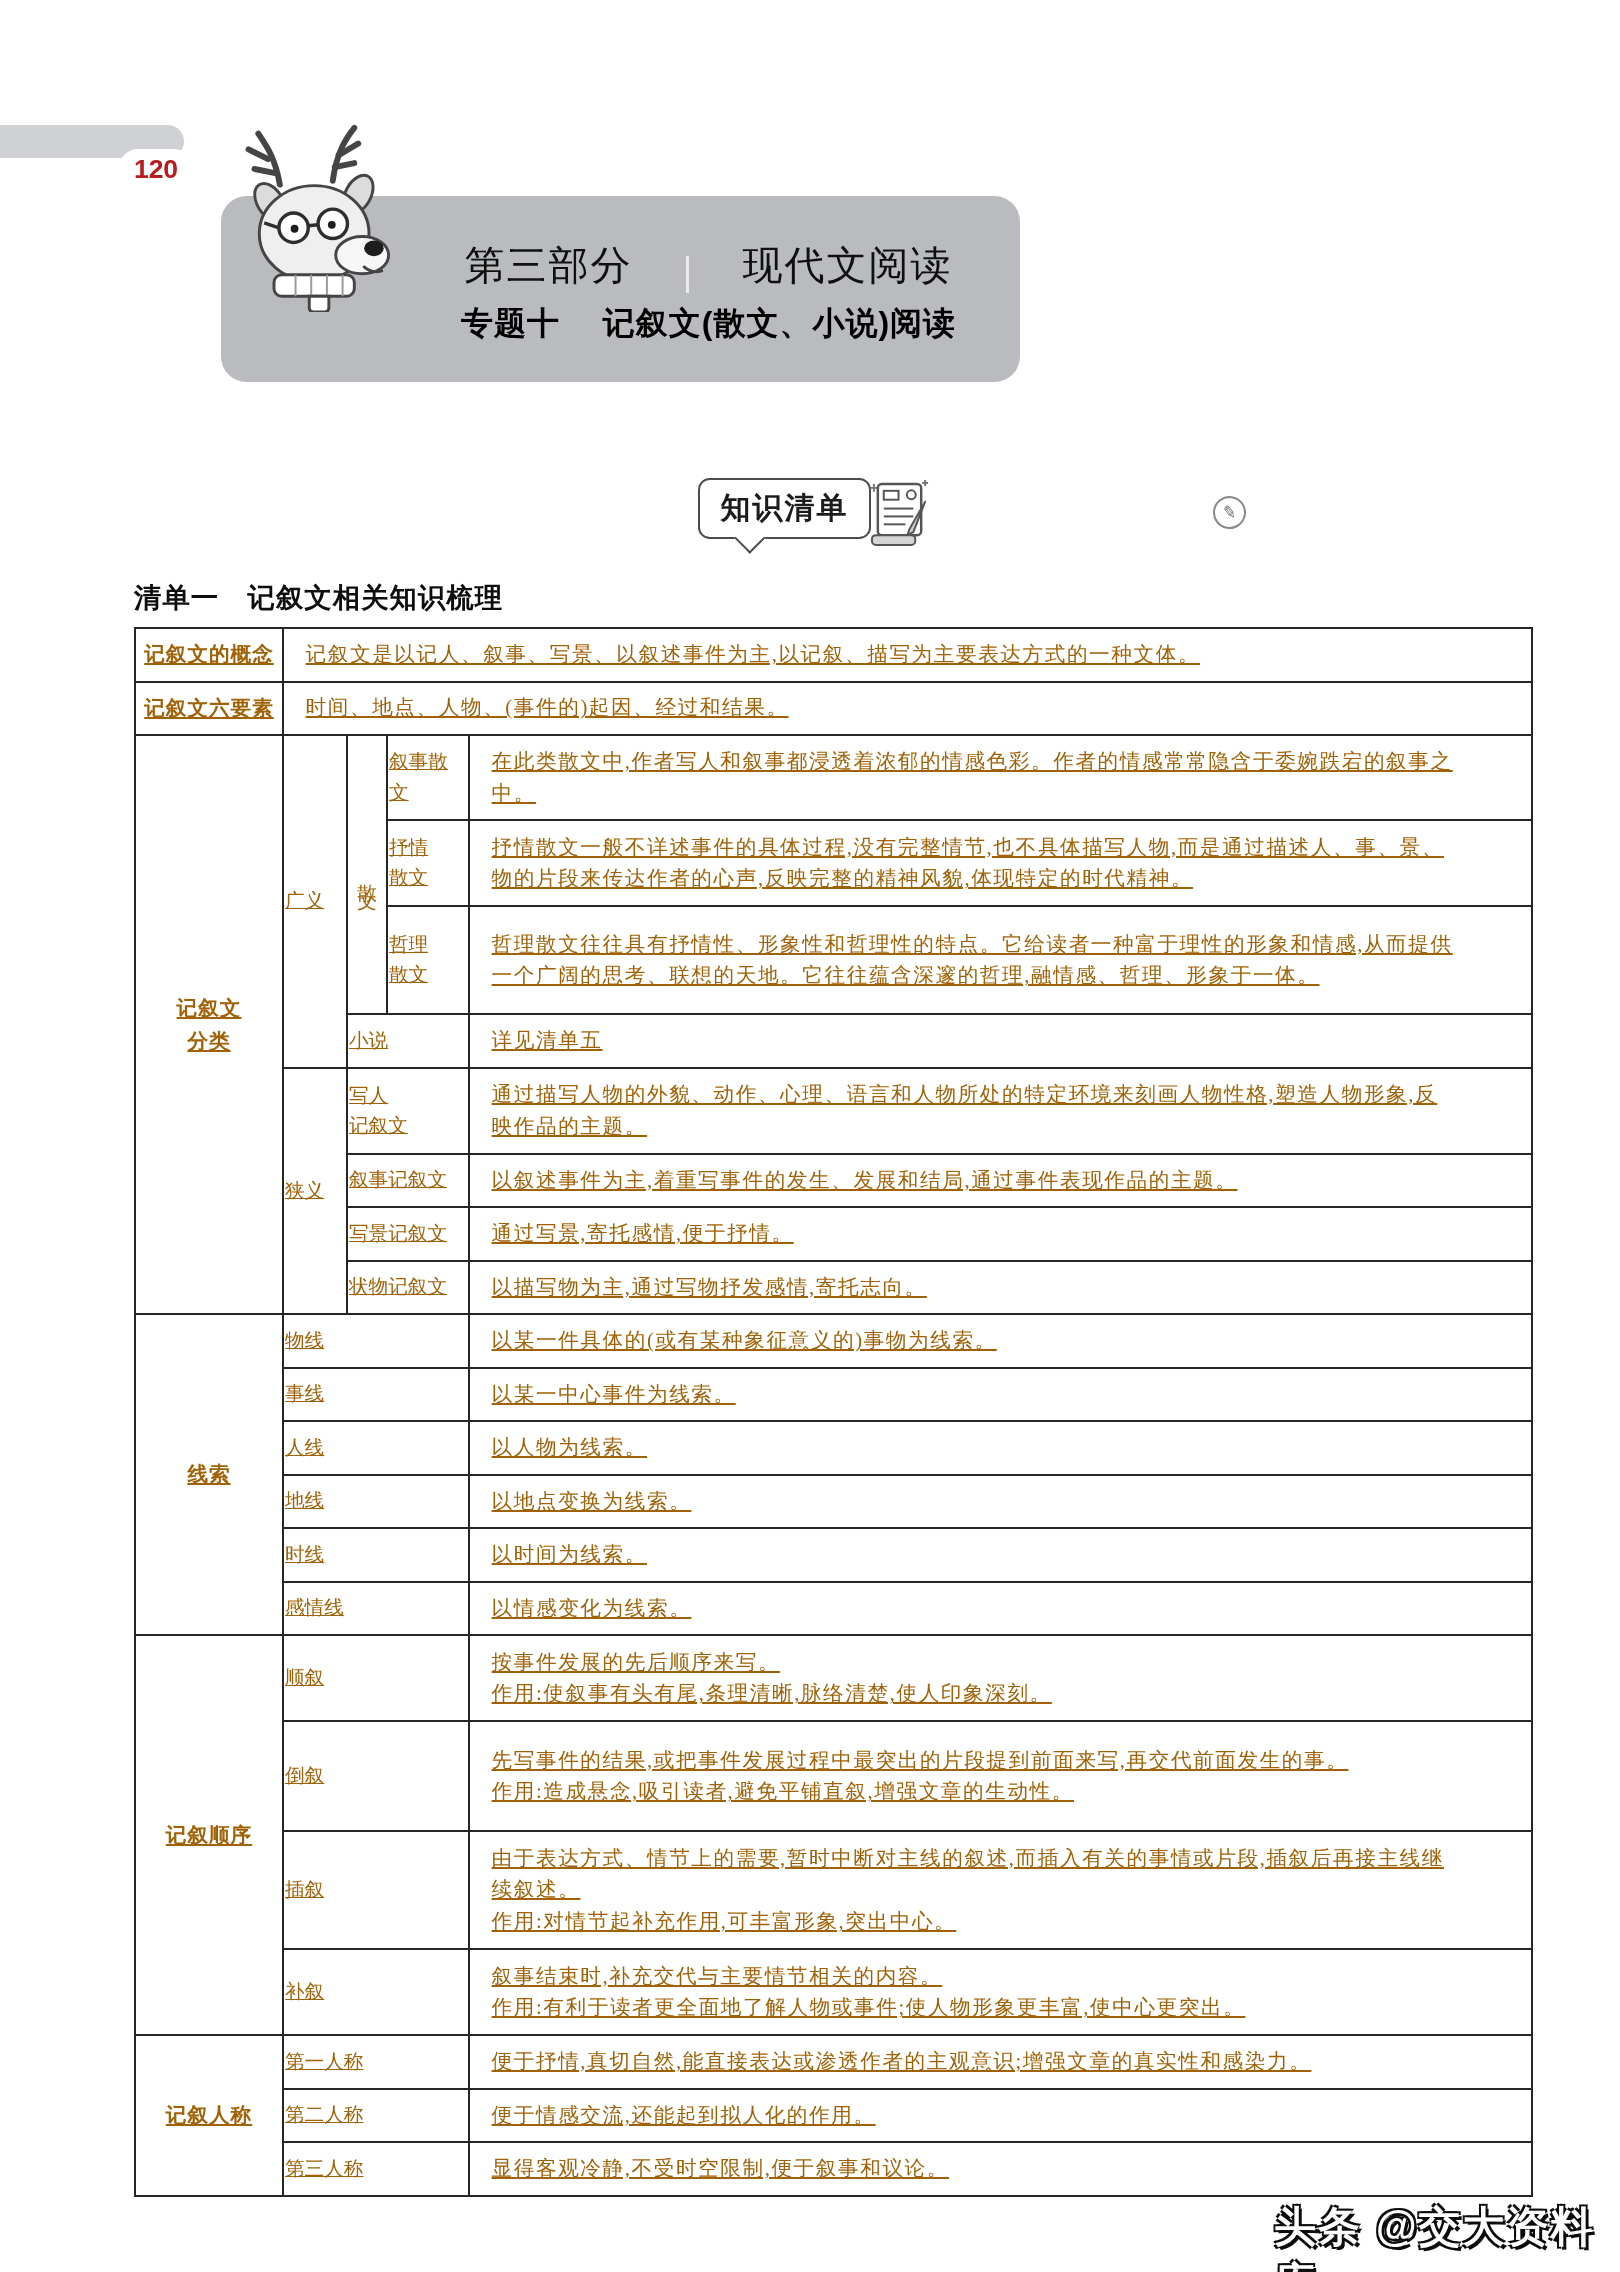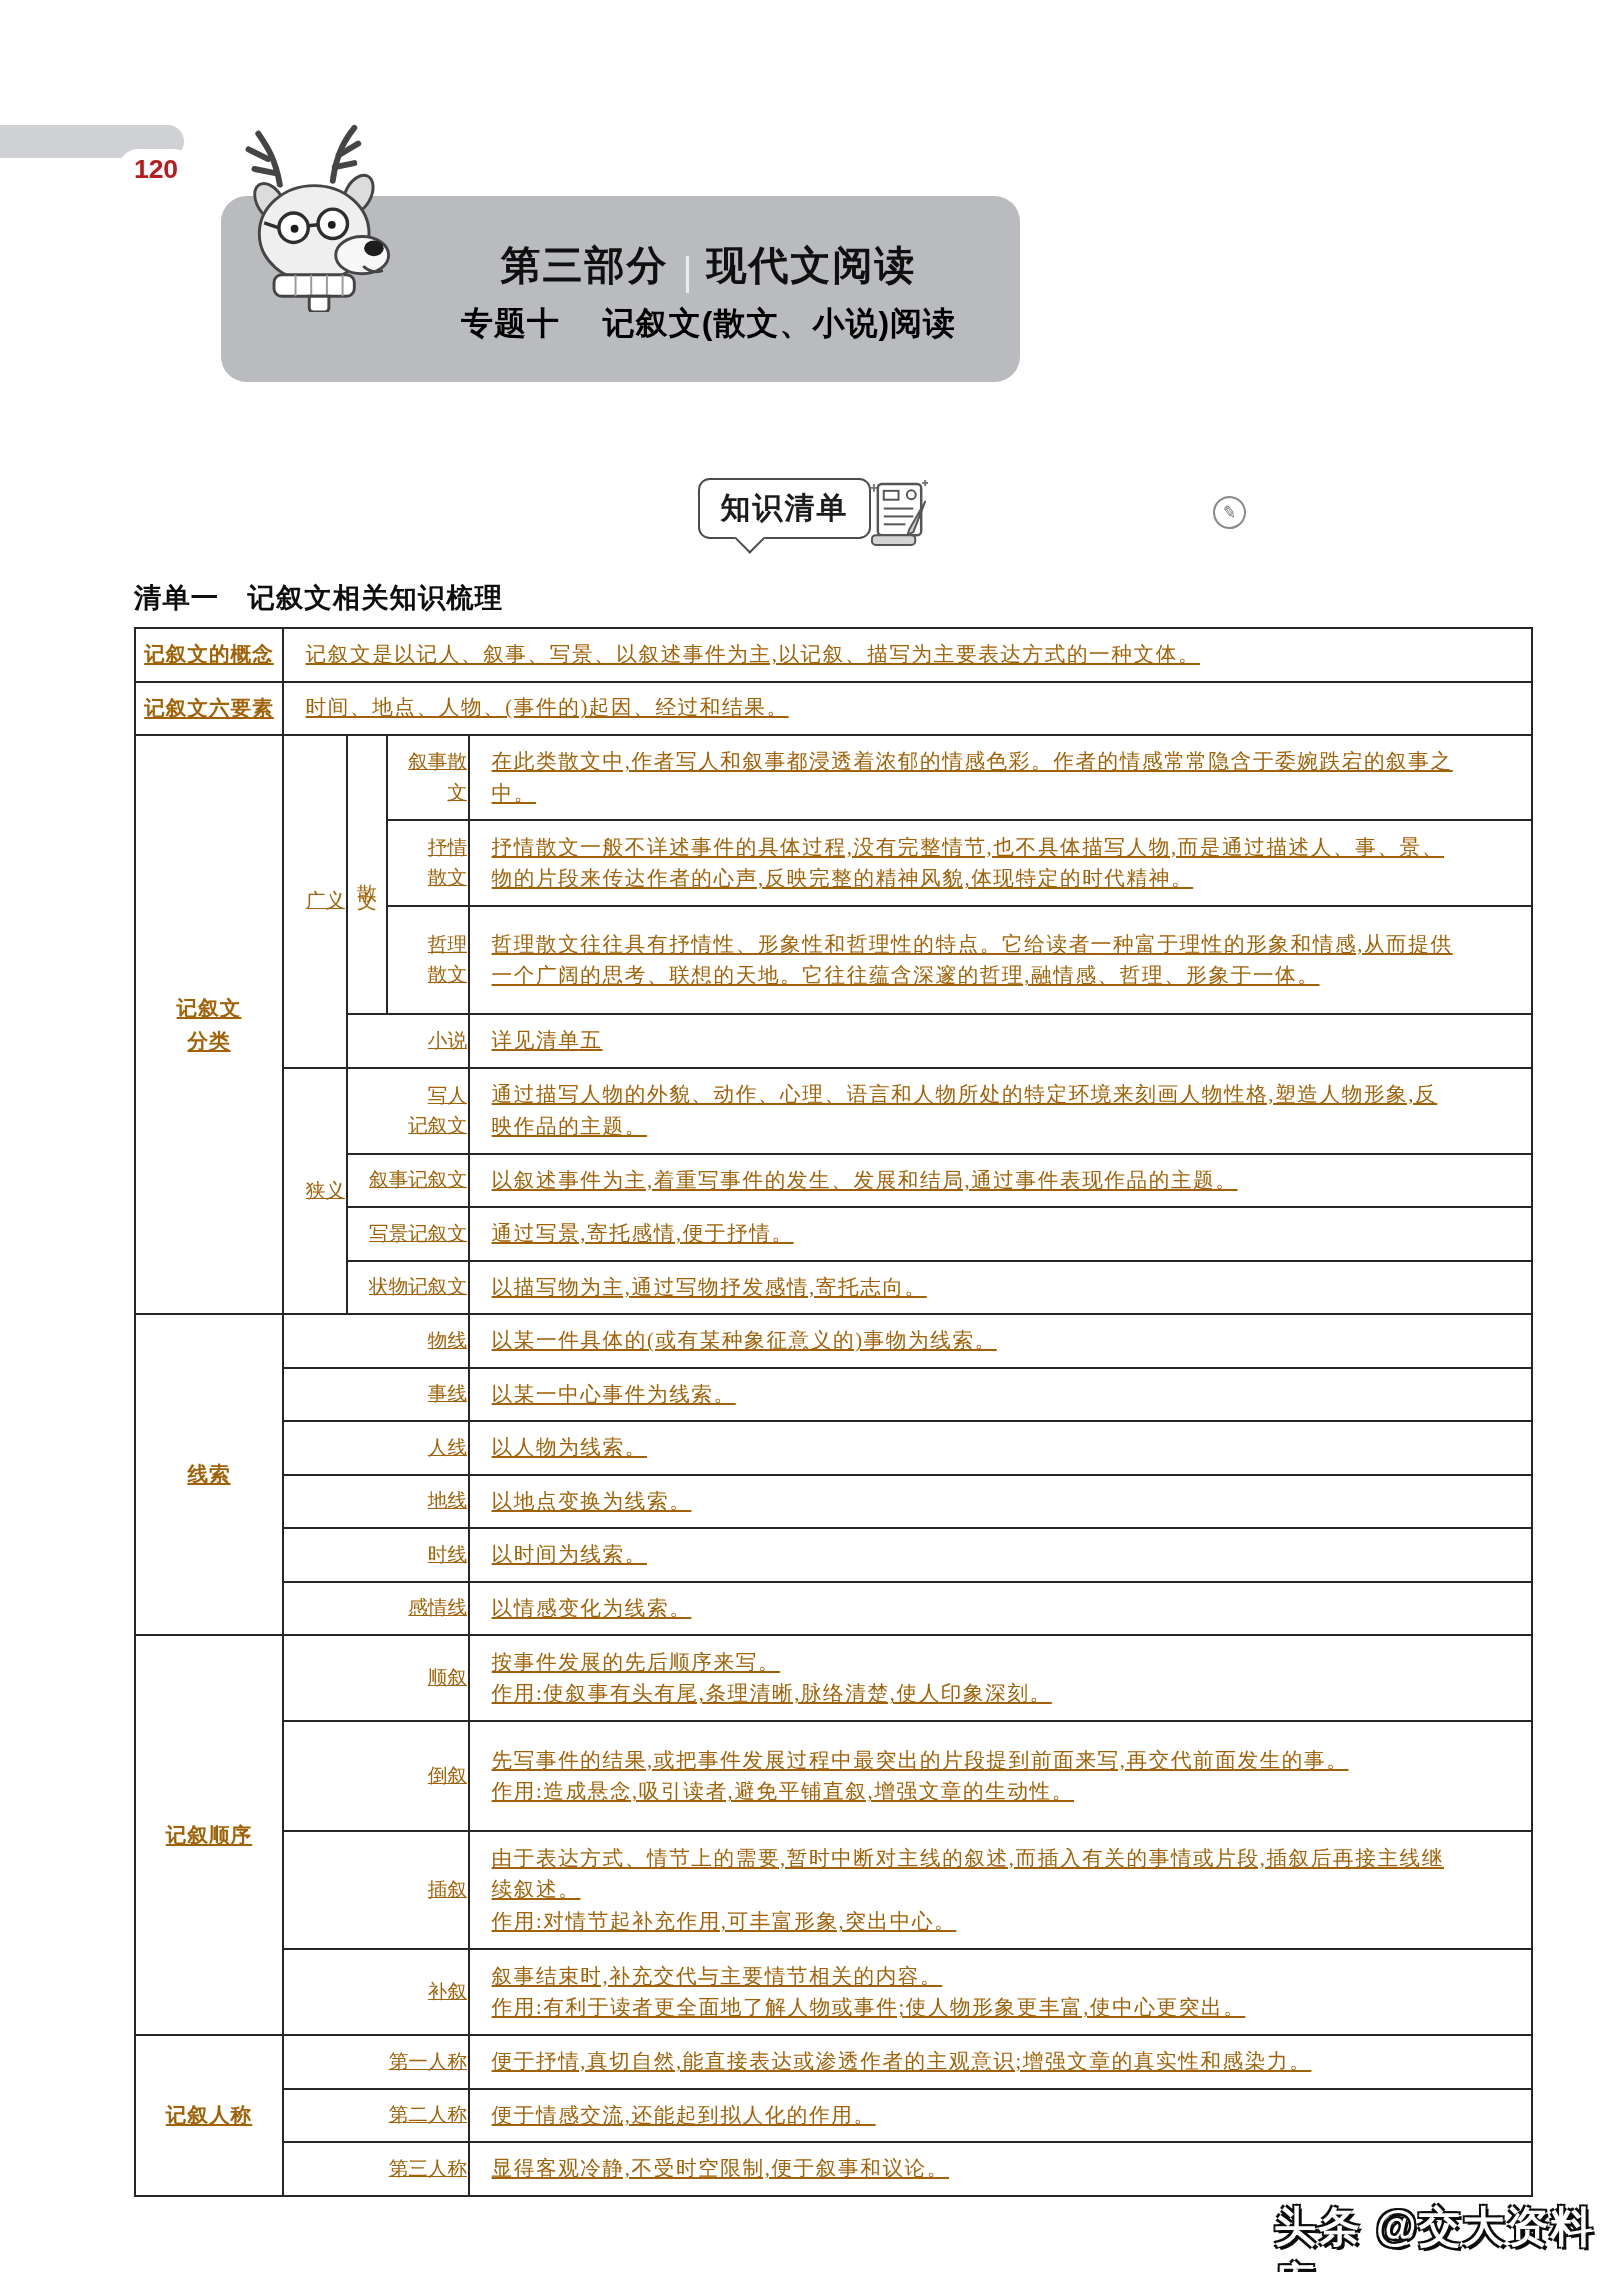--- a/index.html
+++ b/index.html
@@ -13,21 +13,21 @@
   .pagebar{position:absolute;left:0;top:125px;width:184px;height:33px;
     background:#cfd1d4;border-radius:0 16.7px 16.7px 0;}
   .pagepill{position:absolute;left:118px;top:-3.9px;width:76px;height:41px;
     background:#ffffff;border-radius:20.6px;display:flex;align-items:center;justify-content:center;
     font-size:26.5px;font-weight:bold;color:#b91c1c;margin-top:28px;}
   
   .banner{position:absolute;left:221px;top:196px;width:799px;height:186px;
     background:#b9bbbf;border-radius:25.5px;}
   .banner-inner{margin-left:176px;height:100%;display:flex;flex-direction:column;
     justify-content:center;align-items:center;gap:9.8px;padding-top:5.9px;box-sizing:border-box;}
-  .bline1{display:flex;align-items:flex-end;font-size:40px;font-weight:bold;color:#101010;letter-spacing:2px;}
+  .bline1{display:flex;align-items:flex-end;font-size:40px;font-weight:normal;color:#101010;letter-spacing:2px;gap:36px;}
   .bdiv{display:inline-block;width:2.9px;height:37px;background:#ececec;margin:0 17.6px;}
   .bline2{font-size:32px;font-weight:bold;color:#000000;letter-spacing:1px;}
   .deer{position:absolute;left:-2px;top:-76px;width:206px;height:192px;}
   
   .badge{position:absolute;left:698px;top:478px;width:169px;height:57px;
     background:#fff;border:2.9px solid #4c4c4c;border-radius:11.8px;
     display:flex;align-items:center;justify-content:center;
     font-size:30px;font-weight:bold;color:#1c1c1c;letter-spacing:2px;}
   .badge-tail{position:absolute;left:39px;bottom:-11.8px;width:19.6px;height:19.6px;background:#fff;
     border-right:2.9px solid #4c4c4c;border-bottom:2.9px solid #4c4c4c;transform:rotate(45deg);}
@@ -36,21 +36,21 @@
     border:2px solid #8a8a8a;border-radius:50%;color:#6f6f6f;font-size:16.7px;
     display:flex;align-items:center;justify-content:center;transform:rotate(8deg);}
   
   .heading{position:absolute;left:134px;top:580px;font-size:27.4px;font-weight:bold;color:#0e0e0e;letter-spacing:1px;}
   
   table.kt{position:absolute;left:134px;top:627px;width:1398px;
     border-collapse:collapse;table-layout:fixed;}
   table.kt td{border:2px solid #262626;box-sizing:border-box;color:#a16207;text-decoration:underline;}
   td.lbl{font-family:"Liberation Sans",sans-serif;font-weight:bold;font-size:20.6px;
     text-align:center;white-space:pre-line;line-height:1.6;letter-spacing:1px;}
-  td.sub{font-family:"Liberation Serif",serif;font-size:19.6px;text-align:right;
+  td.sub{font-family:"Liberation Serif",serif;font-size:19.6px;text-align:left;
     white-space:pre-line;line-height:1.55;margin-left:16px;}
   td.vert{font-family:"Liberation Serif",serif;font-size:19.6px;text-align:center;}
   td.vert span{writing-mode:vertical-rl;text-orientation:upright;letter-spacing:5.9px;display:inline-block;}
   td.desc{font-family:"Liberation Serif",serif;font-size:20.6px;letter-spacing:1.6px;
     text-align:left;padding:9.8px 76px 9.8px 21.6px;line-height:1.55;white-space:pre-line;}
   
   .footer{position:absolute;left:1230px;top:2199px;font-size:42px;font-weight:bold;letter-spacing:2px;
     color:#ffffff;
     text-shadow:-2px -2px 0 #0c0c0c,2px -2px 0 #0c0c0c,-2px 2px 0 #0c0c0c,2.9px 2.9px 0 #0c0c0c;margin-left:44px;}
 </style>

